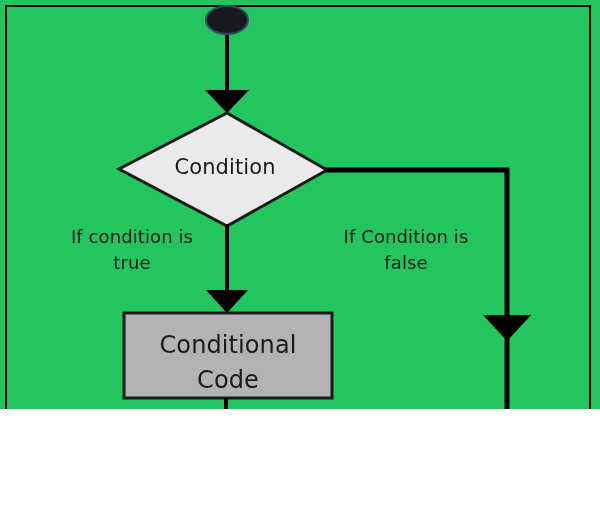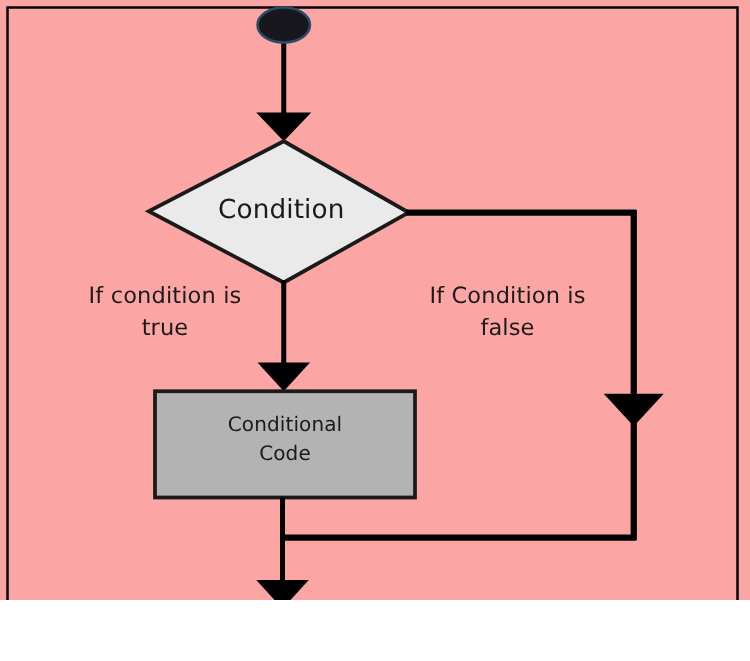--- a/index.html
+++ b/index.html
@@ -6,22 +6,22 @@
     margin: 0;
     padding: 0;
     background: #ffffff;
   }
   body {
     font-family: "DejaVu Sans", sans-serif;
   }
   #canvas {
     position: relative;
     width: 600px;
-    height: 480px;
-    background: #fca5a5;
+    height: 409px;
+    background: #22c55e;
     overflow: hidden;
   }
   #frame {
     position: absolute;
     left: 5px;
     top: 5px;
     width: 586px;
     height: 512px;
     border: 2px solid #000000;
     box-sizing: border-box;
@@ -45,21 +45,21 @@
   #label-condition {
     left: 123px;
     top: 156px;
     width: 204px;
     font-size: 21px;
   }
   #label-code {
     left: 124px;
     top: 328px;
     width: 208px;
-    font-size: 16px;
+    font-size: 24px;
     line-height: 1.45;
   }
   #label-true {
     left: 40px;
     top: 224px;
     width: 184px;
     font-size: 18px;
     line-height: 1.45;
   }
   #label-false {

